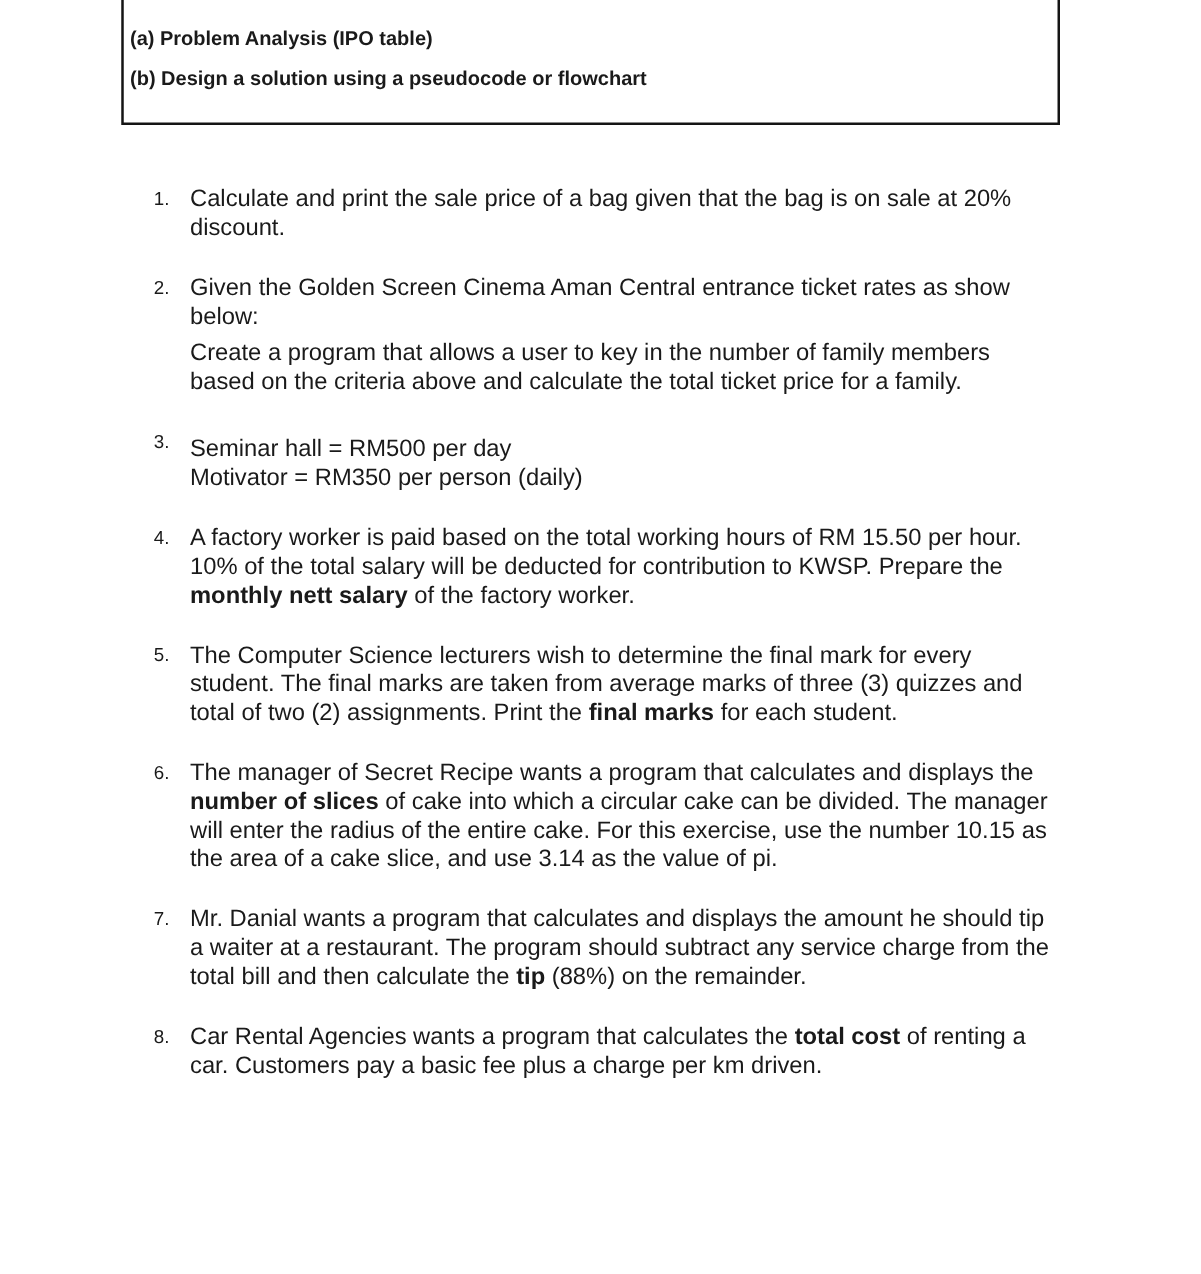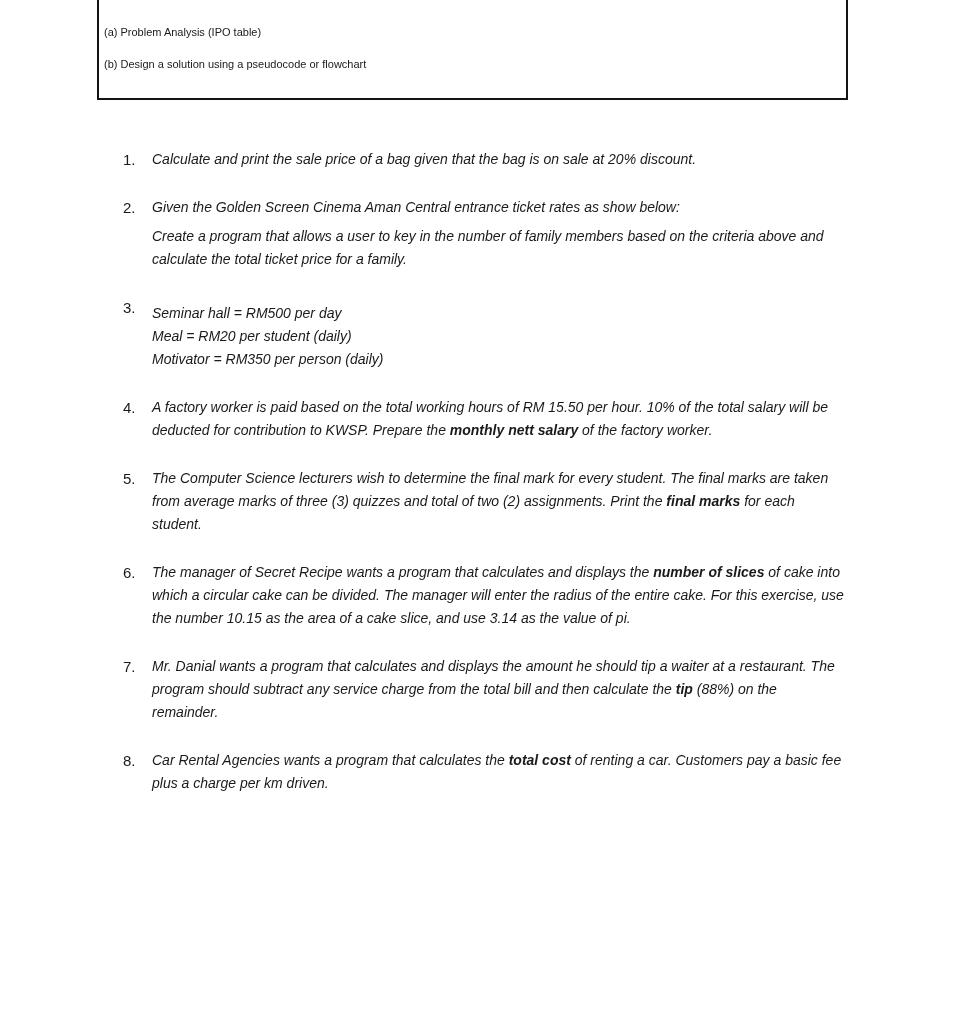--- a/index.html
+++ b/index.html
@@ -17,45 +17,45 @@
     position: absolute;
     left: 97px;
     top: -14px;            
     width: 751px;
     height: 114px;
     border: 2px solid #141414;
     background: #ffffff;
     padding: 28px 8px 0 5px;
   }
   .hb-line {
-    font-size: 11px;
+    font-size: 16px;
     line-height: 32px;
     white-space: pre-wrap;
+    font-weight: bold;
   }
   .questions {
     position: absolute;
     left: 123px;
     top: 148px;
     width: 724px;
   }
   .question {
     display: flex;
     margin-bottom: 25px;
   }
   .qnum {
     flex: 0 0 29px;
     font-size: 15px;
     line-height: 23px;
   }
   .qbody { flex: 1 1 auto; min-width: 0; }
   .block {
-    font-size: 14px;
+    font-size: 19px;
     line-height: 23px;
     white-space: pre-wrap;
-    font-style: italic;
   }
   .block.spaced { margin-top: 6px; }
   .block b { font-weight: bold; }
 </style>
 </head>
 <body>
 
 <div class="page">
 
   <div class="header-box">
@@ -74,21 +74,20 @@
         <span class="qnum">2.</span>
         <div class="qbody">
           <p class="block"><span>Given the Golden Screen Cinema Aman Central entrance ticket rates as show below:</span></p>
           <p class="block spaced"><span>Create a program that allows a user to key in the number of family members based on the criteria above and calculate the total ticket price for a family.</span></p>
         </div>
       </div>
       <div class="question">
         <span class="qnum">3.</span>
         <div class="qbody">
           <p class="block spaced"><span>Seminar hall = RM500 per day</span></p>
-          <p class="block"><span>Meal = RM20 per student (daily)</span></p>
           <p class="block"><span>Motivator = RM350 per person (daily)</span></p>
         </div>
       </div>
       <div class="question">
         <span class="qnum">4.</span>
         <div class="qbody">
           <p class="block"><span>A factory worker is paid based on the total working hours of RM 15.50 per hour. 10% of the total salary will be deducted for contribution to KWSP. Prepare the </span><b>monthly nett salary</b><span> of the factory worker.</span></p>
         </div>
       </div>
       <div class="question">

